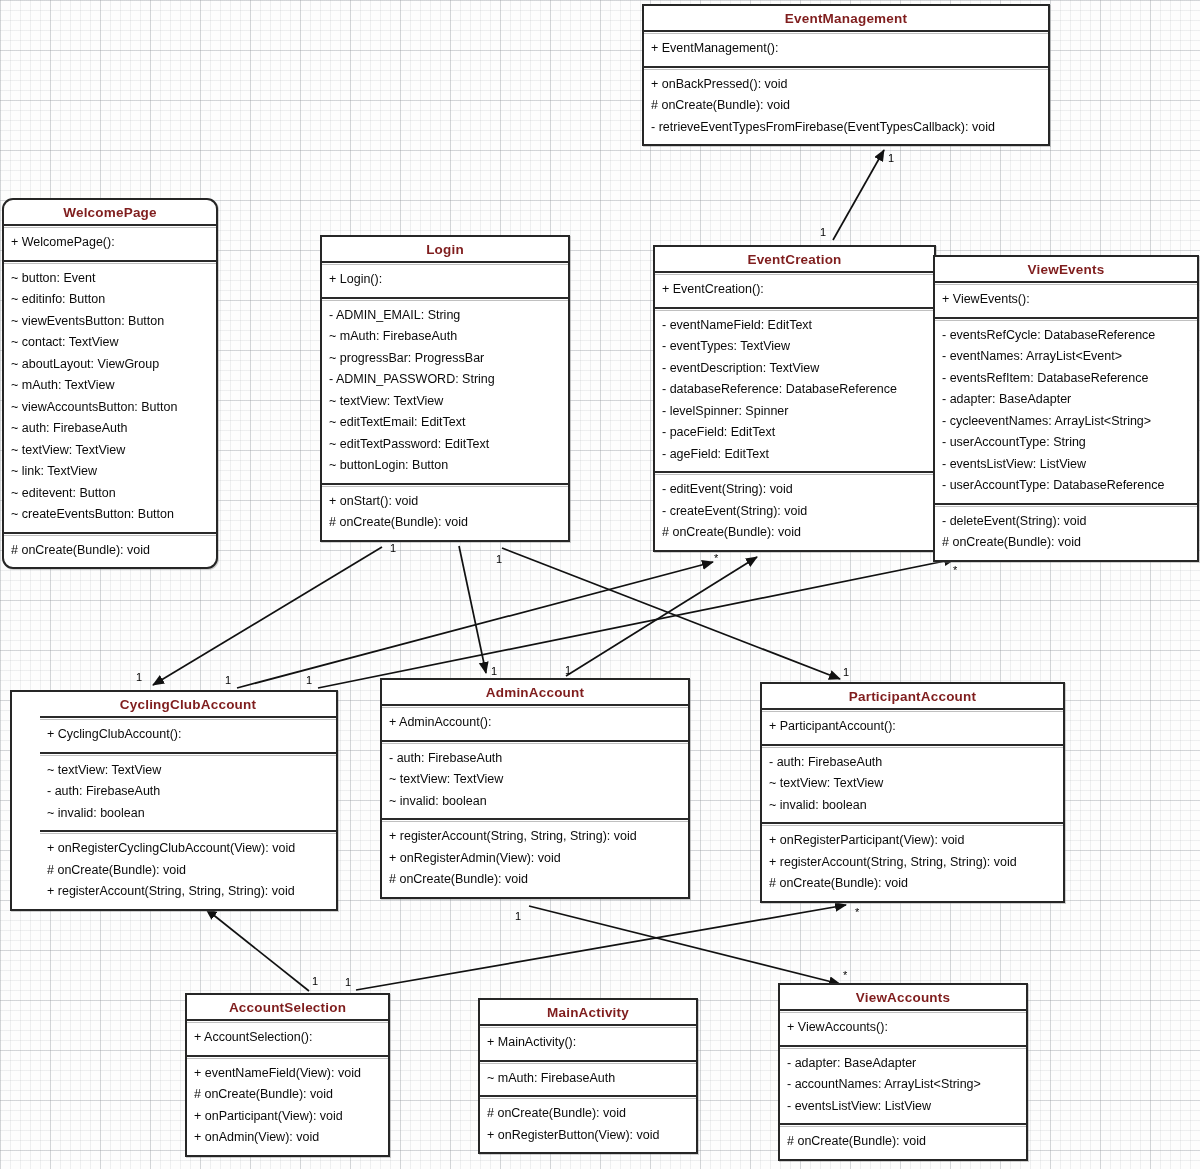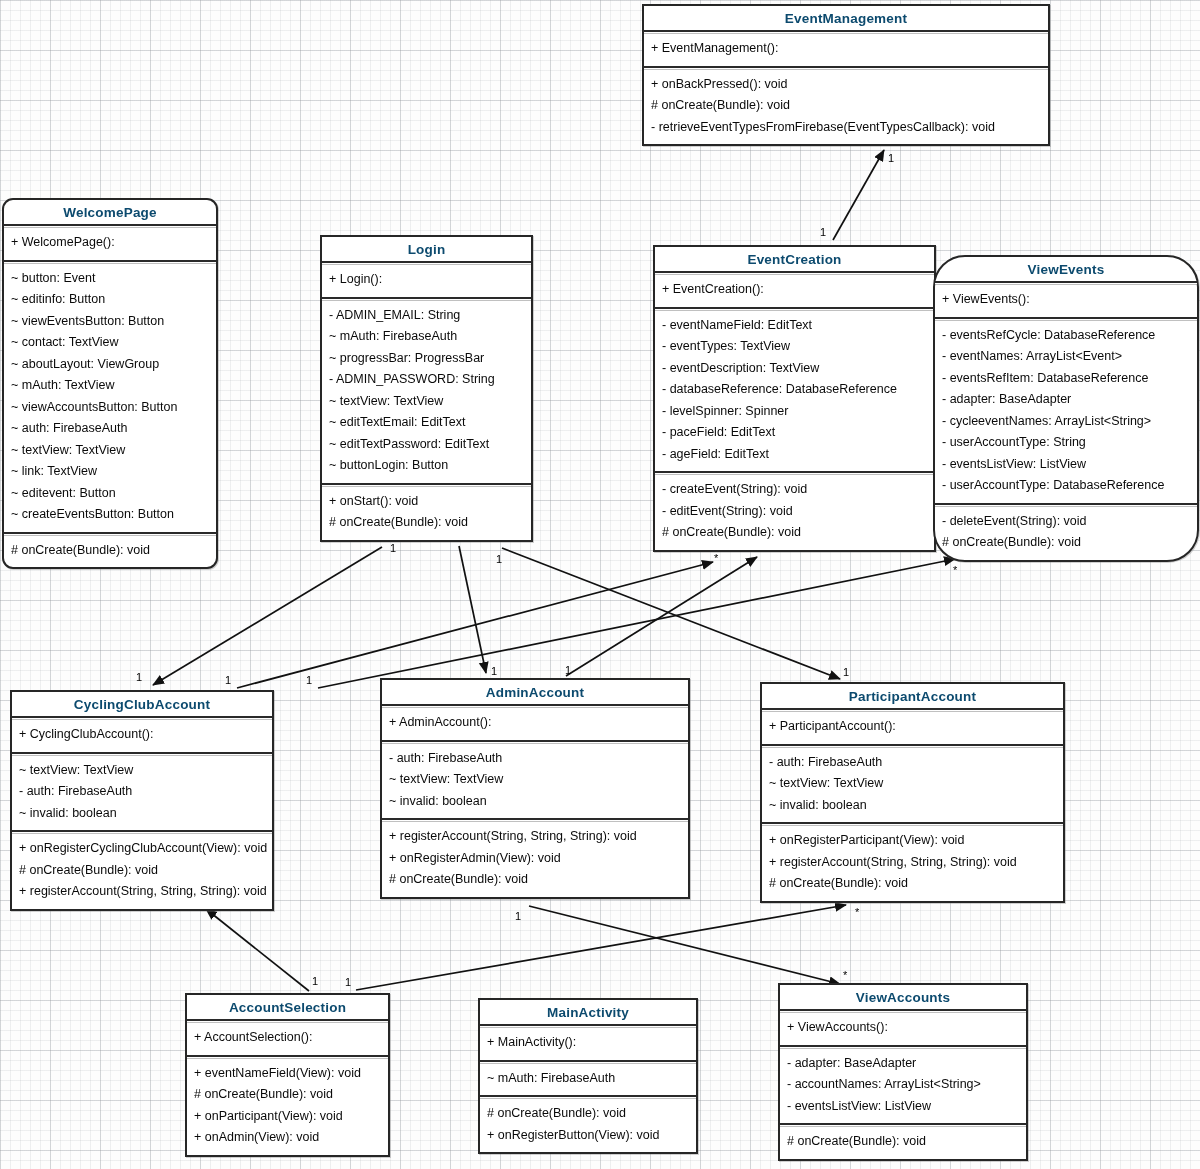--- a/index.html
+++ b/index.html
@@ -21,21 +21,21 @@
   #connections-svg{position:absolute;left:0;top:0;width:1200px;height:1169px;z-index:1;}
   .uml-class{
     position:absolute;z-index:2;
     background:#ffffff;
     border:2px solid #262626;
     box-sizing:border-box;
     box-shadow:1px 1px 0 rgba(120,120,120,0.35);
   }
   .uml-title{
     font-size:13.5px;font-weight:bold;text-align:center;
-    padding:5px 4px 4px 4px;color:#0c4a6e;
+    padding:5px 4px 4px 4px;color:#7f1d1d;
     letter-spacing:0.2px;
   }
   .uml-section{
     border-top:2px solid #2a2a2a;
     box-shadow:inset 0 1px 0 rgba(255,255,255,1), inset 0 2px 0 rgba(140,140,140,0.55);
     padding:6px 0 6px 0;
   }
   .uml-member{
     font-size:12.5px;color:#0a0a0a;
     line-height:21.5px;white-space:nowrap;
@@ -133,21 +133,21 @@
         <div class="uml-member">~ auth: FirebaseAuth</div>
         <div class="uml-member">~ textView: TextView</div>
         <div class="uml-member">~ link: TextView</div>
         <div class="uml-member">~ editevent: Button</div>
         <div class="uml-member">~ createEventsButton: Button</div>
       </div>
       <div class="uml-section">
         <div class="uml-member"># onCreate(Bundle): void</div>
       </div>
     </div>
-    <div class="uml-class" style="left: 320px; top: 235px; width: 213px;">
+    <div class="uml-class" style="left: 320px; top: 235px; width: 250px;">
       <div class="uml-title">Login</div>
       <div class="uml-section">
         <div class="uml-member">+ Login():</div>
       </div>
       <div class="uml-section">
         <div class="uml-member">- ADMIN_EMAIL: String</div>
         <div class="uml-member">~ mAuth: FirebaseAuth</div>
         <div class="uml-member">~ progressBar: ProgressBar</div>
         <div class="uml-member">- ADMIN_PASSWORD: String</div>
         <div class="uml-member">~ textView: TextView</div>
@@ -168,46 +168,46 @@
       <div class="uml-section">
         <div class="uml-member">- eventNameField: EditText</div>
         <div class="uml-member">- eventTypes: TextView</div>
         <div class="uml-member">- eventDescription: TextView</div>
         <div class="uml-member">- databaseReference: DatabaseReference</div>
         <div class="uml-member">- levelSpinner: Spinner</div>
         <div class="uml-member">- paceField: EditText</div>
         <div class="uml-member">- ageField: EditText</div>
       </div>
       <div class="uml-section">
+        <div class="uml-member">- editEvent(String): void</div>
         <div class="uml-member">- createEvent(String): void</div>
-        <div class="uml-member">- editEvent(String): void</div>
-        <div class="uml-member"># onCreate(Bundle): void</div>
-      </div>
-    </div>
-    <div class="uml-class" style="left: 933px; top: 255px; width: 266px; border-radius: 32px;">
+        <div class="uml-member"># onCreate(Bundle): void</div>
+      </div>
+    </div>
+    <div class="uml-class" style="left: 933px; top: 255px; width: 266px;">
       <div class="uml-title">ViewEvents</div>
       <div class="uml-section">
         <div class="uml-member">+ ViewEvents():</div>
       </div>
       <div class="uml-section">
         <div class="uml-member">- eventsRefCycle: DatabaseReference</div>
         <div class="uml-member">- eventNames: ArrayList&lt;Event&gt;</div>
         <div class="uml-member">- eventsRefItem: DatabaseReference</div>
         <div class="uml-member">- adapter: BaseAdapter</div>
         <div class="uml-member">- cycleeventNames: ArrayList&lt;String&gt;</div>
         <div class="uml-member">- userAccountType: String</div>
         <div class="uml-member">- eventsListView: ListView</div>
         <div class="uml-member">- userAccountType: DatabaseReference</div>
       </div>
       <div class="uml-section">
         <div class="uml-member">- deleteEvent(String): void</div>
         <div class="uml-member"># onCreate(Bundle): void</div>
       </div>
     </div>
-    <div class="uml-class" style="left: 10px; top: 690px; width: 264px;">
+    <div class="uml-class" style="left: 10px; top: 690px; width: 328px; padding-left: 28px;">
       <div class="uml-title">CyclingClubAccount</div>
       <div class="uml-section">
         <div class="uml-member">+ CyclingClubAccount():</div>
       </div>
       <div class="uml-section">
         <div class="uml-member">~ textView: TextView</div>
         <div class="uml-member">- auth: FirebaseAuth</div>
         <div class="uml-member">~ invalid: boolean</div>
       </div>
       <div class="uml-section">

